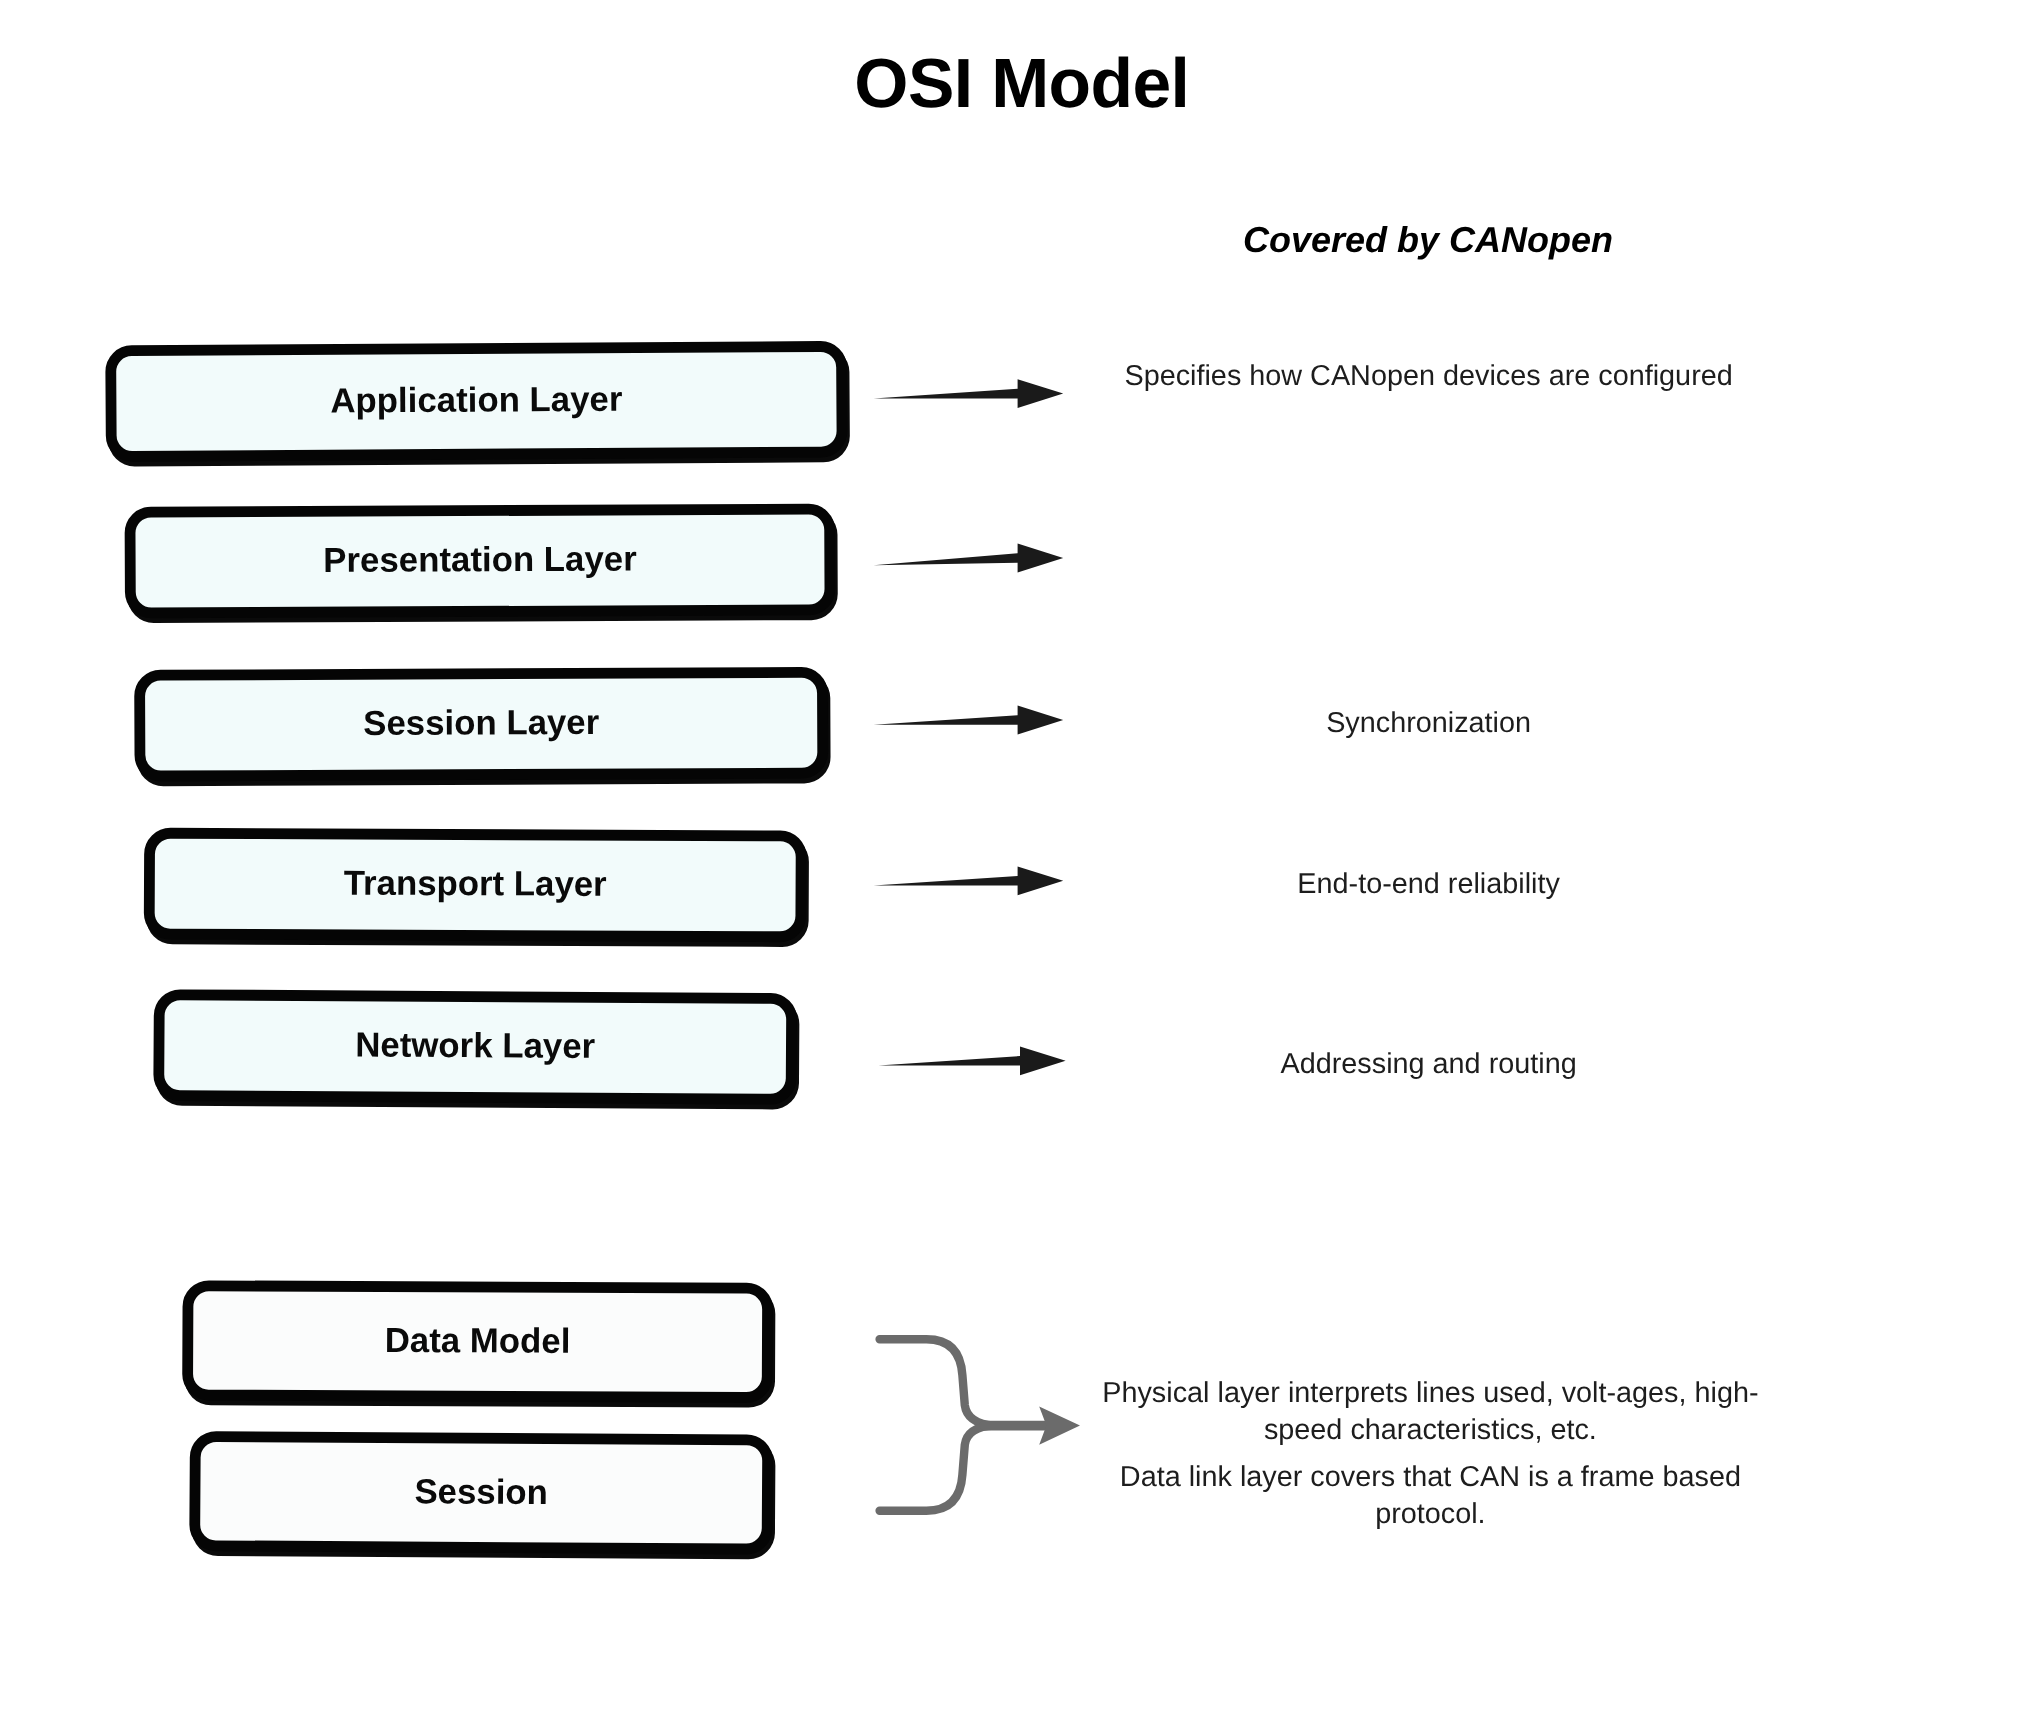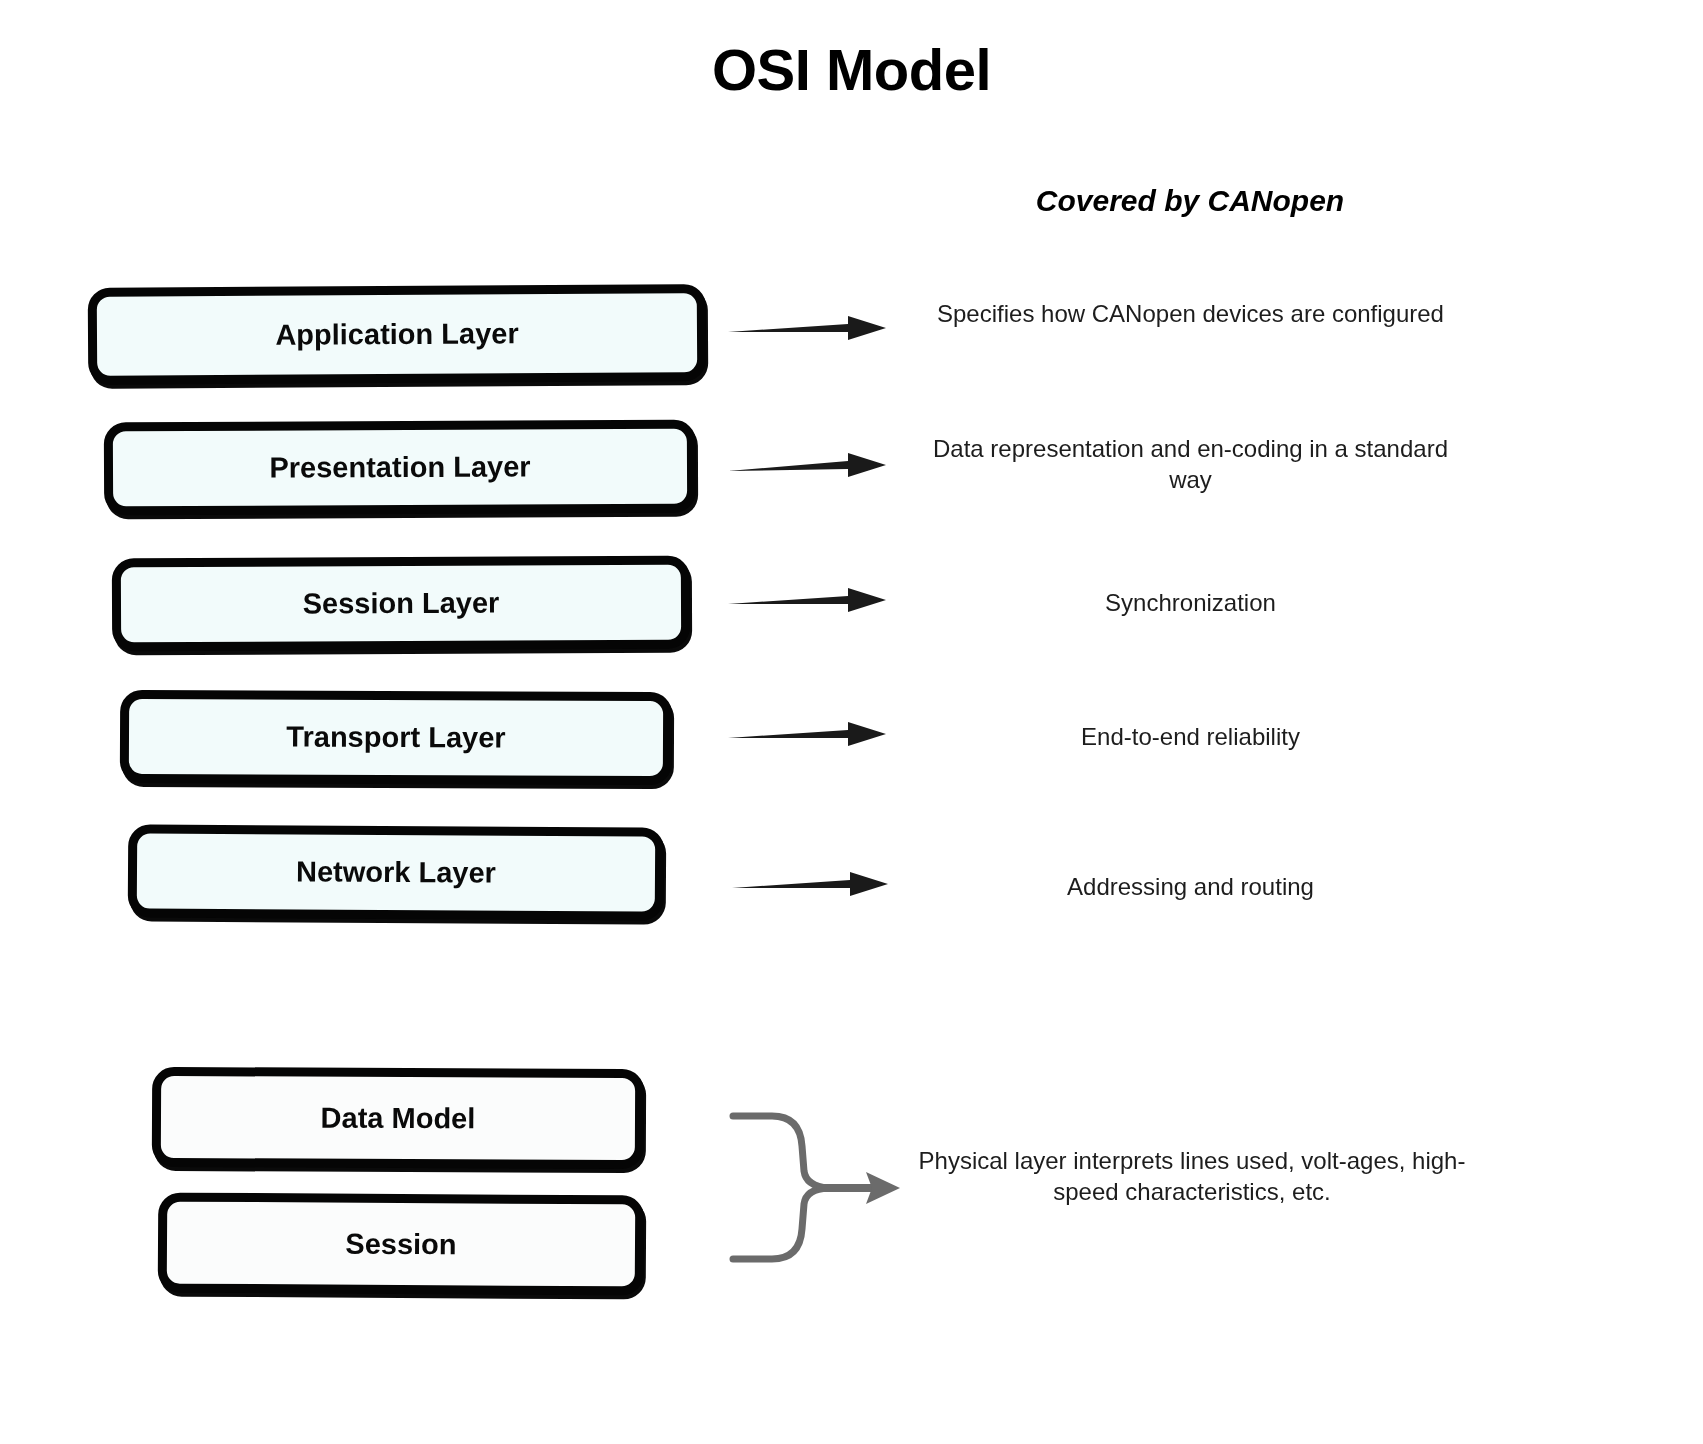--- a/index.html
+++ b/index.html
@@ -135,19 +135,19 @@
 
     <g>
       <path d="M733 1100 L772 1100 Q800 1100 802 1130 L804 1155 Q806 1170 828 1172" fill="none" stroke="#6b6b6b" stroke-width="7" stroke-linecap="round"></path>
       <path d="M733 1243 L772 1243 Q800 1243 802 1213 L804 1188 Q806 1173 828 1172" fill="none" stroke="#6b6b6b" stroke-width="7" stroke-linecap="round"></path>
       <path d="M820 1172 L876 1172" fill="none" stroke="#6b6b6b" stroke-width="8" stroke-linecap="round"></path>
       <path d="M866 1156 L900 1172 L866 1188 L872 1172 Z" fill="#6b6b6b"></path>
     </g>
   </svg>
 
   <div id="desc-application" class="desc">Specifies how CANopen devices are configured</div>
-  <div id="desc-presentation" class="desc">Data representation and en-coding in a standard way</div>
   <div id="desc-transport" class="desc">End-to-end reliability</div>
   <div id="desc-session" class="desc">Synchronization</div>
   <div id="desc-network" class="desc">Addressing and routing</div>
   <div id="desc-physical-note" class="desc">Physical layer interprets lines used, volt-ages, high-speed characteristics, etc.</div>
+  <div id="desc-datalink-note" class="desc">Data link layer covers that CAN is a frame based protocol.</div>
 
 </div>
 
 </body></html>

